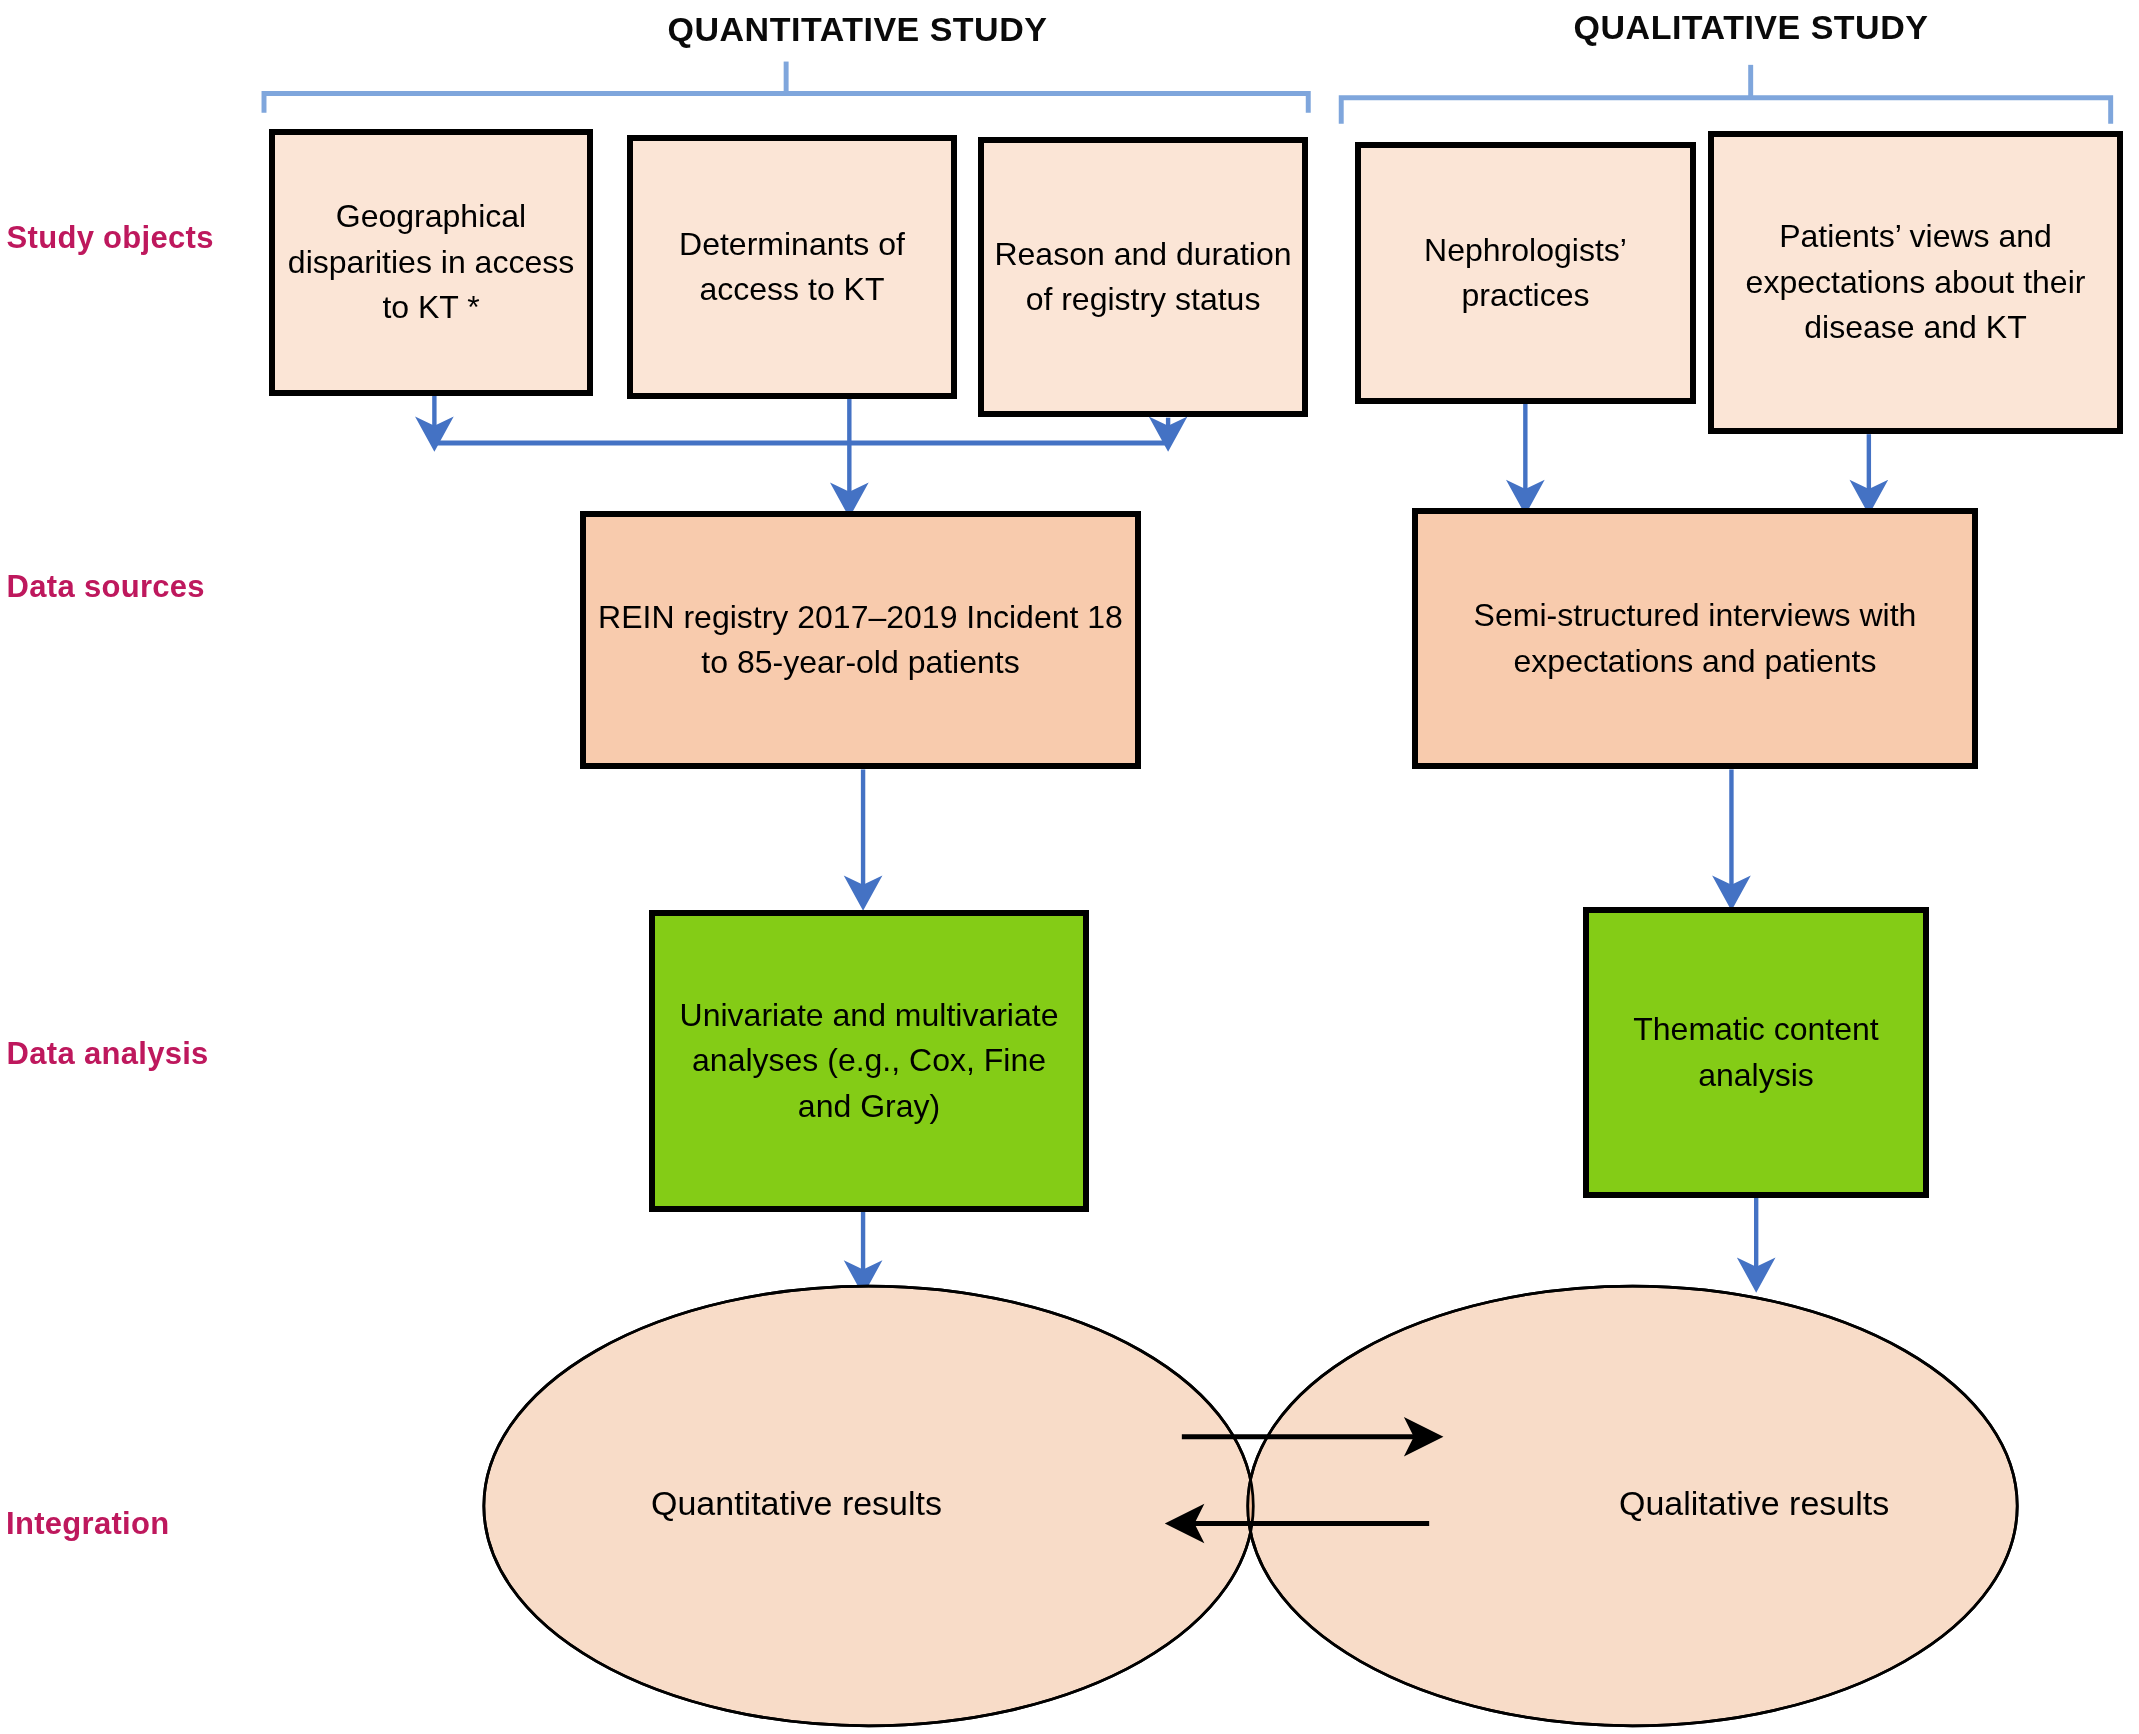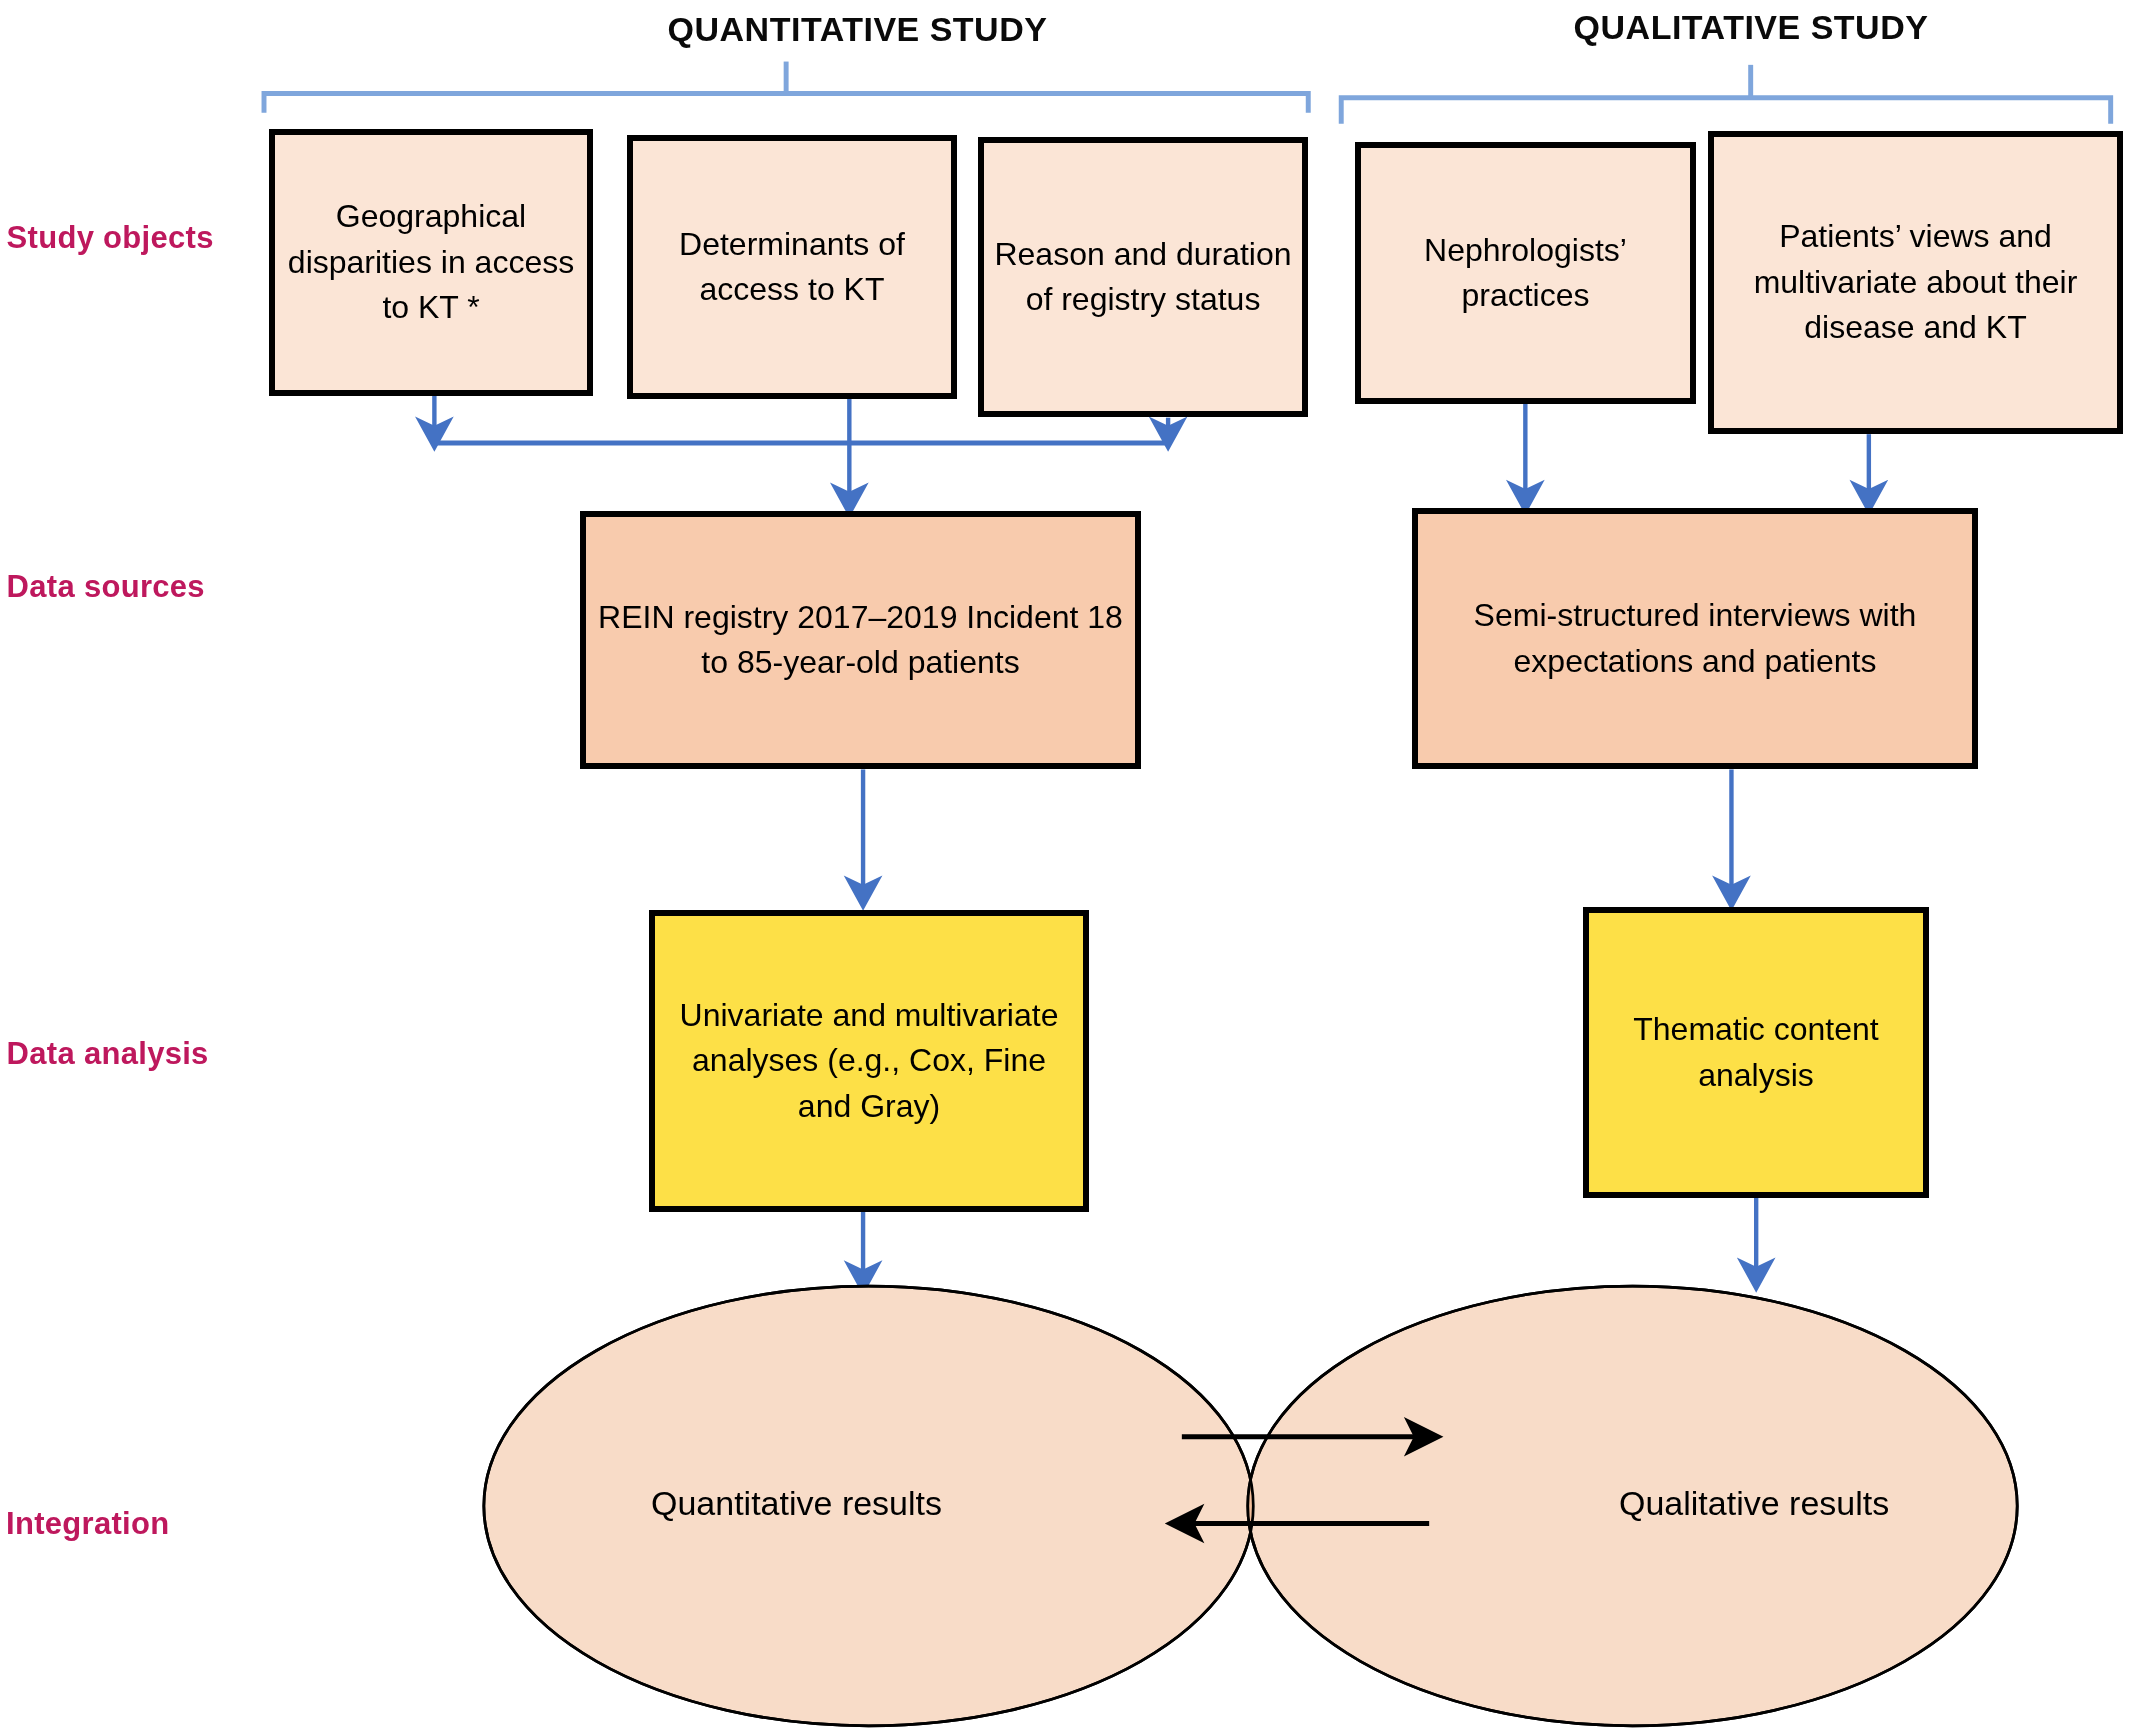--- a/index.html
+++ b/index.html
@@ -61,21 +61,21 @@
     color: #000000;
     font-size: 32px;
     line-height: 1.42;
     padding: 2.2px 7.7px;
     font-family: "Liberation Sans", sans-serif;
   }
   .flow-box .box-text { display: block; width: 100%; }
 
   .tone-light { background: #FBE5D6; }
   .tone-mid   { background: #F8CBAD; }
-  .tone-dark  { background: #fde047; }
+  .tone-dark  { background: #84cc16; }
 
   
   .venn-label {
     position: absolute;
     color: #000000;
     font-size: 34px;
     white-space: nowrap;
     font-family: "Liberation Sans", sans-serif;
   }
 </style>
@@ -173,21 +173,21 @@
 
   <div class="flow-box tone-light" style="left:978px; top:137px; width:330px; height:280px;">
     <span class="box-text">Reason and duration of registry status</span>
   </div>
 
   <div class="flow-box tone-light" style="left:1355px; top:142px; width:341px; height:262px;">
     <span class="box-text">Nephrologists’ practices</span>
   </div>
 
   <div class="flow-box tone-light" style="left:1708px; top:131px; width:415px; height:303px;">
-    <span class="box-text">Patients’ views and multivariate about their disease and KT</span>
+    <span class="box-text">Patients’ views and expectations about their disease and KT</span>
   </div>
 
   <div class="flow-box tone-mid" style="left:580px; top:511px; width:561px; height:258px;">
     <span class="box-text">REIN registry  2017–2019 Incident 18 to 85-year-old patients</span>
   </div>
 
   <div class="flow-box tone-mid" style="left:1412px; top:508px; width:566px; height:261px;">
     <span class="box-text">Semi-structured  interviews with expectations  and patients</span>
   </div>
 

